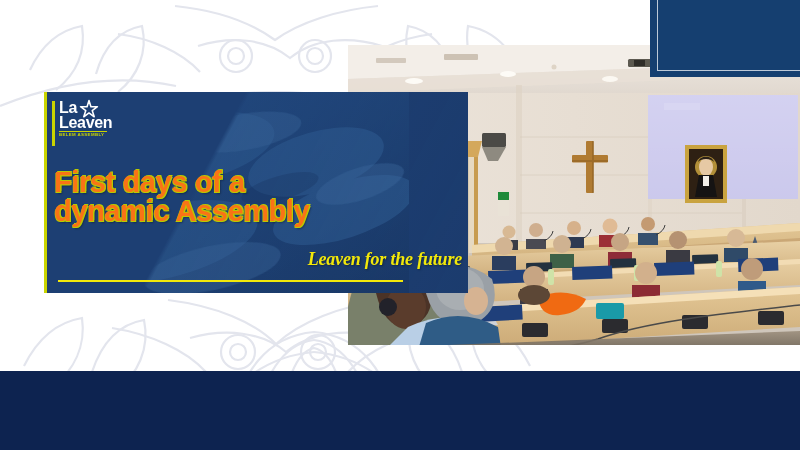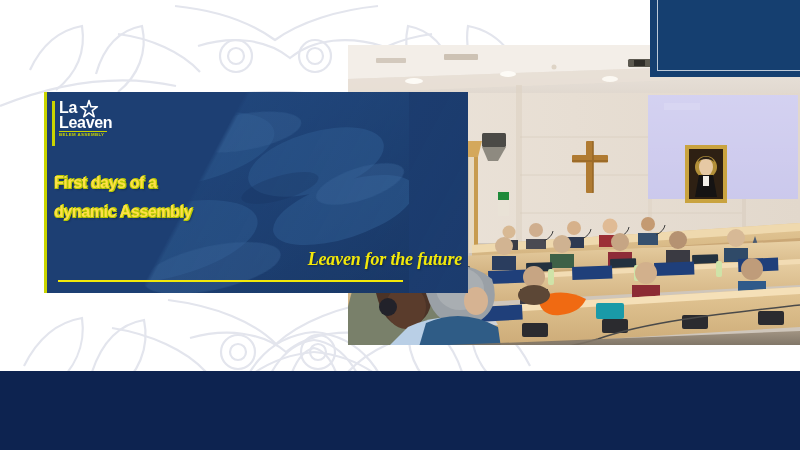--- a/index.html
+++ b/index.html
@@ -76,22 +76,22 @@
     position:absolute;left:7px;top:32px;
     font-family:"Liberation Sans", sans-serif;
     font-weight:bold;font-size:4.4px;color:#c9d400;letter-spacing:.35px;
     white-space:nowrap;
   }
   .brand .rule{position:absolute;left:7px;top:30.5px;width:48px;height:.8px;background:#c9d400;}
 
   .headline{
     position:absolute;left:10px;top:76px;width:330px;
     font-family:"Liberation Sans", sans-serif;
-    font-weight:bold;font-size:16px;line-height:29px;
-    color:#fde047;letter-spacing:-.4px;
+    font-weight:bold;font-size:29px;line-height:29px;
+    color:#f97316;letter-spacing:-.4px;
     -webkit-text-stroke:0px;
     text-shadow:
       1.2px 1.2px 0 #b9c900, -0.6px 1.2px 0 #b9c900,
       1.2px -0.6px 0 #b9c900, 2px 2px 2px rgba(0,0,0,.30);
   }
   .headline .ln{display:block;white-space:nowrap;}
 
   .subtitle{
     position:absolute;right:6px;top:157px;
     font-family:"Liberation Serif", serif;

